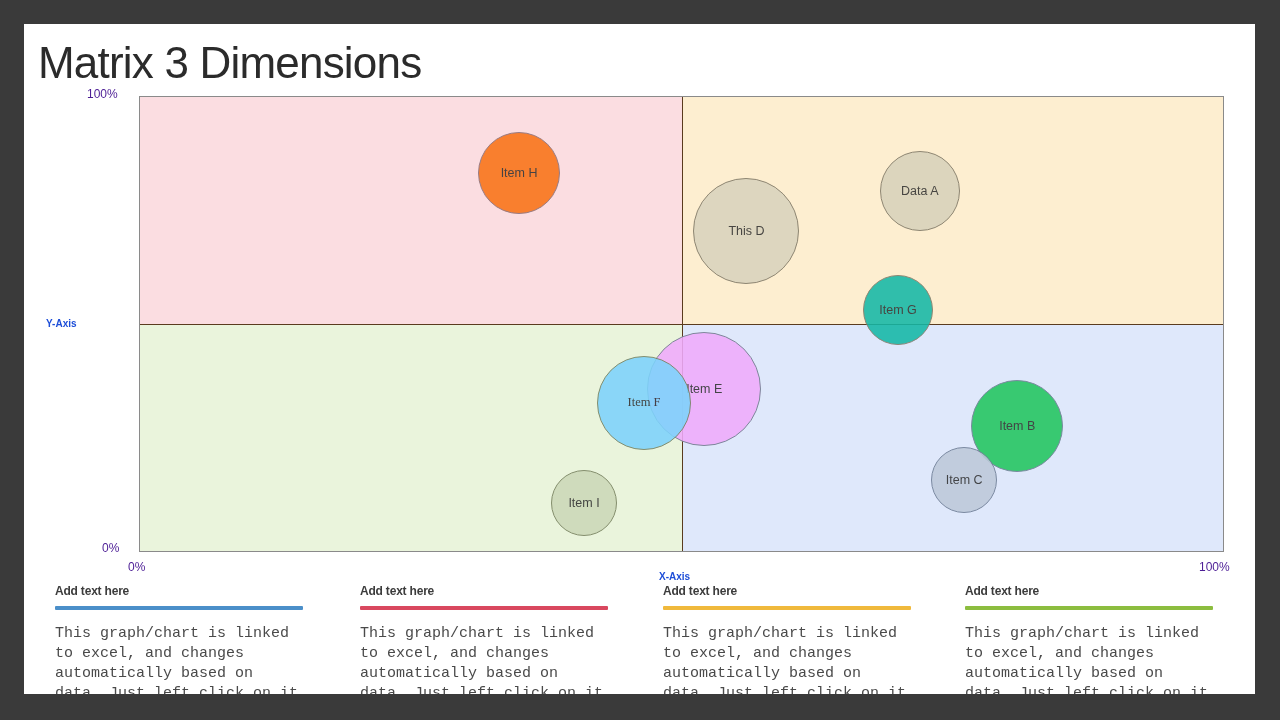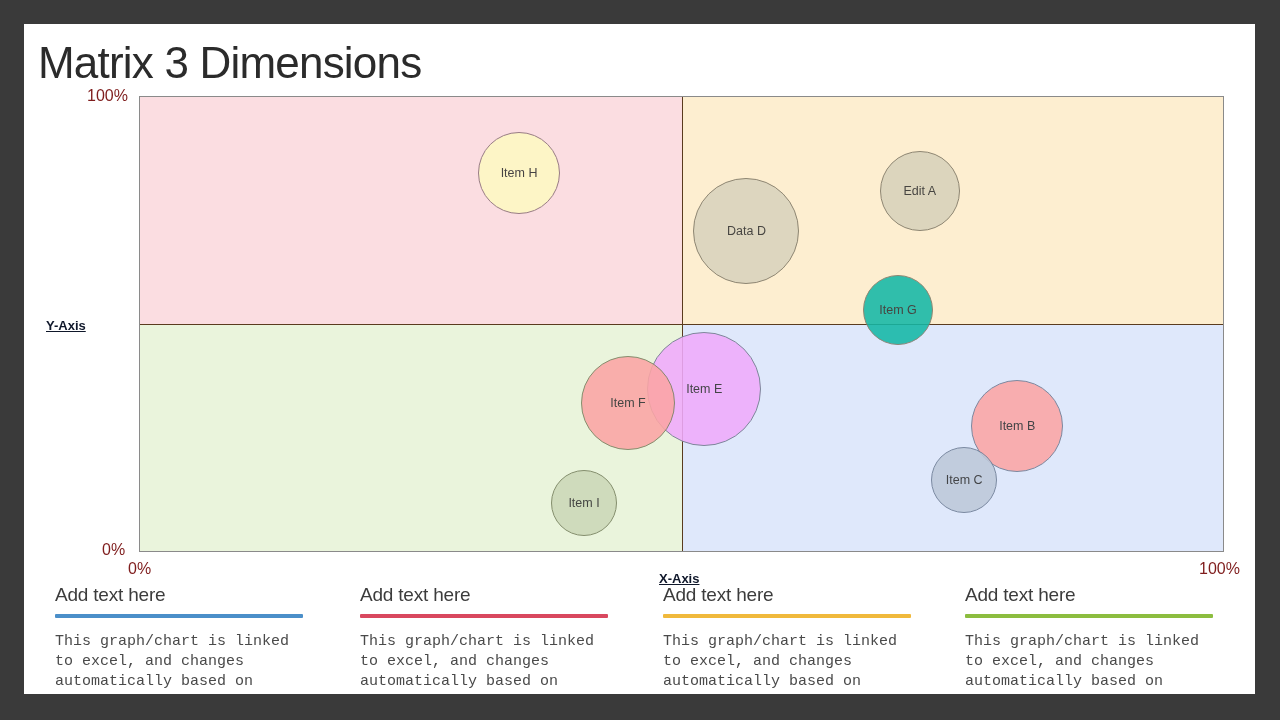--- a/index.html
+++ b/index.html
@@ -82,31 +82,30 @@
     align-items: center;
     justify-content: center;
     font-size: 12.5px;
     color: #2e2e2e;
     white-space: nowrap;
   }
 
   
   .tick {
     position: absolute;
-    font-size: 16px;
-    color: #7f1d1d;
+    font-size: 12px;
+    color: #4c1d95;
     white-space: nowrap;
   }
   .axis-name {
     position: absolute;
-    font-size: 13px;
+    font-size: 10px;
     font-weight: bold;
-    color: #0f172a;
-    white-space: nowrap;
-    text-decoration: underline;
+    color: #1d4ed8;
+    white-space: nowrap;
   }
 
   #tick-y-100 { left: 63px;  top: 63px;  }
   #tick-y-0   { left: 78px;  top: 517px; }
   #tick-x-0   { left: 104px; top: 536px; }
   #tick-x-100 { left: 1175px; top: 536px; }
   #label-y    { left: 22px;  top: 294px; }
   #label-x    { left: 635px; top: 547px; }
 
   
@@ -121,22 +120,22 @@
     position: absolute;
     top: 0;
     width: 250px;
   }
   .col-0 { left: 31px;  }
   .col-1 { left: 336px; }
   .col-2 { left: 639px; }
   .col-3 { left: 941px; }
 
   .col-title {
-    font-size: 19px;
-    font-weight: normal;
+    font-size: 12px;
+    font-weight: bold;
     color: #3c3c3c;
     letter-spacing: -0.2px;
     margin: 0 0 8px 0;
     white-space: nowrap;
   }
   .col-bar {
     height: 4px;
     width: 248px;
     border-radius: 1px;
     margin-bottom: 14px;
@@ -166,38 +165,38 @@
 
   <div id="plot">
     <div class="quad quad-tl" style="background: rgb(251, 221, 225);"></div>
     <div class="quad quad-tr" style="background: rgb(253, 238, 208);"></div>
     <div class="quad quad-bl" style="background: rgb(234, 244, 220);"></div>
     <div class="quad quad-br" style="background: rgb(223, 232, 251);"></div>
     <div id="axis-h" style="background: rgb(90, 59, 30);"></div>
     <div id="axis-v" style="background: rgb(90, 59, 30);"></div>
     <div id="bubbles">
         <div class="bubble" style="left: 739.76px; top: 53.524px; width: 80px; height: 80px; background: rgb(216, 210, 187); border: 1px solid rgb(126, 119, 101); opacity: 0.88;">
-          <span>Edit A</span>
-        </div>
-        <div class="bubble" style="left: 831.23px; top: 282.696px; width: 92px; height: 92px; background: #fca5a5; border: 1px solid rgb(109, 124, 148); opacity: 0.88;">
+          <span>Data A</span>
+        </div>
+        <div class="bubble" style="left: 831.23px; top: 282.696px; width: 92px; height: 92px; background: #22c55e; border: 1px solid rgb(109, 124, 148); opacity: 0.88;">
           <span>Item B</span>
         </div>
         <div class="bubble" style="left: 791.163px; top: 350.176px; width: 66px; height: 66px; background: rgb(189, 201, 218); border: 1px solid rgb(109, 124, 148); opacity: 0.88;">
           <span>Item C</span>
         </div>
         <div class="bubble" style="left: 553.48px; top: 81.384px; width: 106px; height: 106px; background: rgb(217, 211, 189); border: 1px solid rgb(126, 119, 101); opacity: 0.88;">
-          <span>Data D</span>
+          <span>This D</span>
         </div>
         <div class="bubble" style="left: 507.243px; top: 234.922px; width: 114px; height: 114px; background: #f0abfc; border: 1px solid rgb(111, 122, 140); opacity: 0.88;">
           <span>Item E</span>
         </div>
-        <div class="bubble" style="left: 441px; top: 258.542px; width: 94px; height: 94px; background: #fca5a5; border: 1px solid rgb(118, 128, 94); opacity: 0.88;">
+        <div class="bubble" style="left: 457px; top: 258.542px; width: 94px; height: 94px; background: #7dd3fc; border: 1px solid rgb(118, 128, 94); opacity: 0.88; font-family: Liberation Serif, serif;">
           <span>Item F</span>
         </div>
-        <div class="bubble" style="left: 338.05px; top: 34.818px; width: 82px; height: 82px; background: #fef9c3; border: 1px solid rgb(138, 110, 120); opacity: 0.88;">
+        <div class="bubble" style="left: 338.05px; top: 34.818px; width: 82px; height: 82px; background: #f97316; border: 1px solid rgb(138, 110, 120); opacity: 0.88;">
           <span>Item H</span>
         </div>
         <div class="bubble" style="left: 723.1px; top: 177.926px; width: 70px; height: 70px; background: #14b8a6; border: 1px solid rgb(126, 119, 101); opacity: 0.88;">
           <span>Item G</span>
         </div>
         <div class="bubble" style="left: 411.03px; top: 373.33px; width: 66px; height: 66px; background: rgb(204, 216, 184); border: 1px solid rgb(118, 128, 94); opacity: 0.88;">
           <span>Item I</span>
         </div>
       </div>
   </div>

